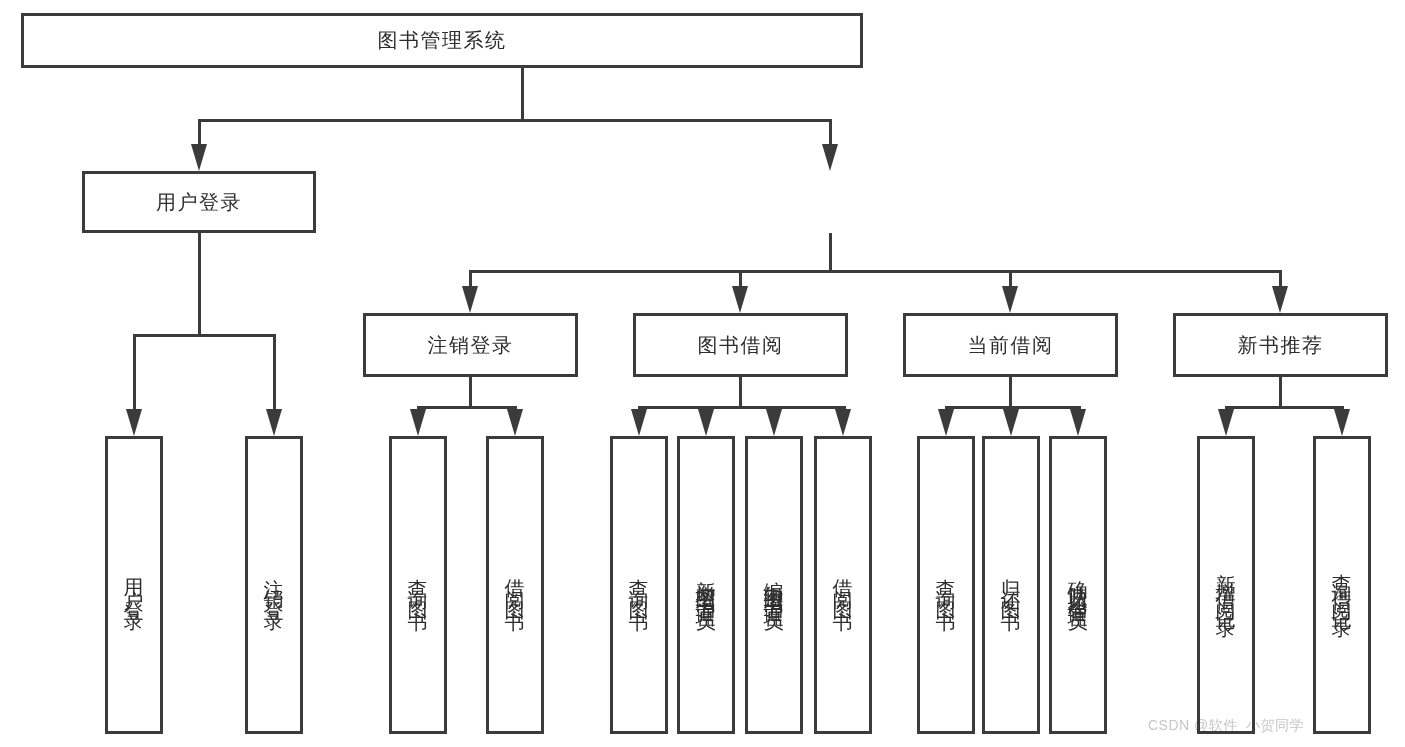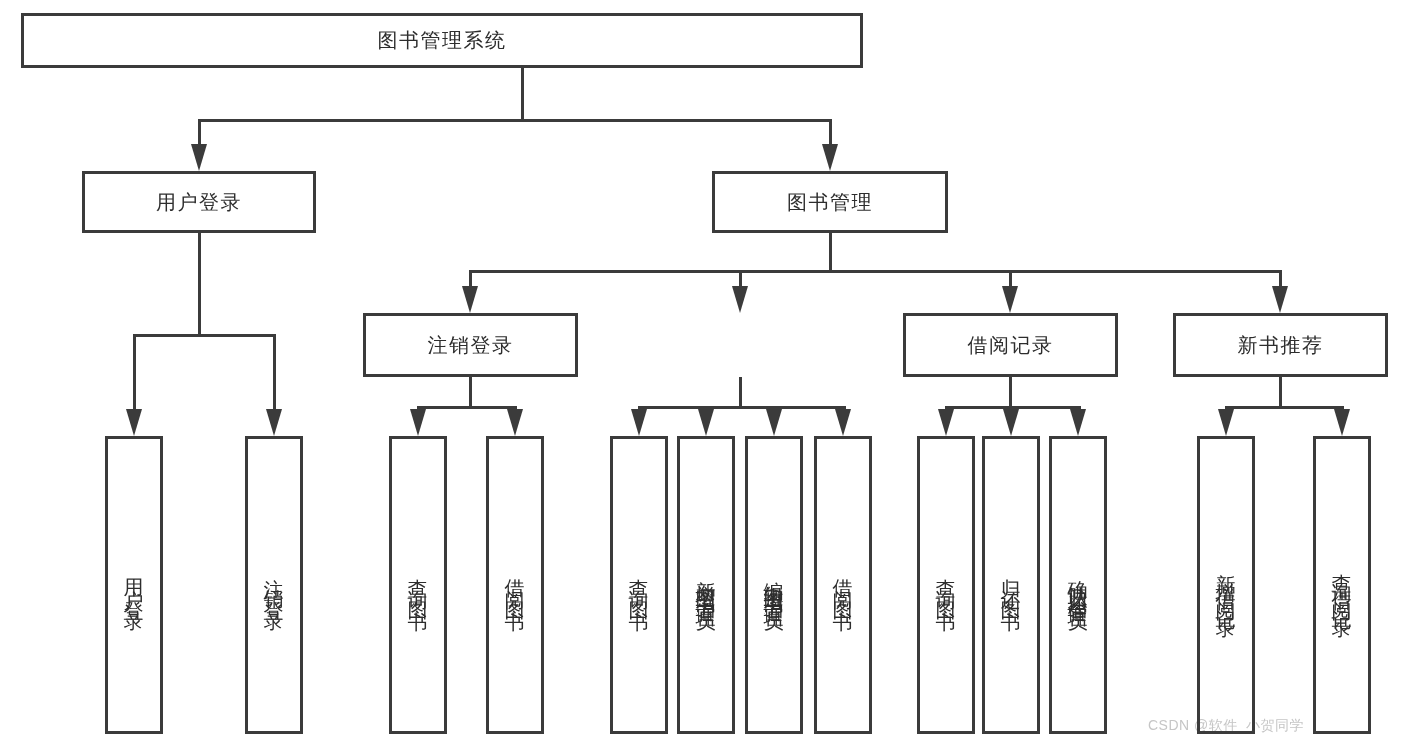--- a/index.html
+++ b/index.html
@@ -95,29 +95,29 @@
   <div class="arrow" style="left:1218px;top:409px"></div>
   <div class="arrow" style="left:1334px;top:409px"></div>
 
   <div class="box hbox" style="left:21px;top:13px;width:842px;height:55px">
     <span>图书管理系统</span>
   </div>
 
   <div class="box hbox" style="left:82px;top:171px;width:234px;height:62px">
     <span>用户登录</span>
   </div>
-  <div class="box hbox" style="left:712px;top:171px;width:236px;height:62px">
-    <span>图书管理</span>
-  </div>
 
   <div class="box hbox" style="left:363px;top:313px;width:215px;height:64px">
     <span>注销登录</span>
   </div>
+  <div class="box hbox" style="left:633px;top:313px;width:215px;height:64px">
+    <span>图书借阅</span>
+  </div>
   <div class="box hbox" style="left:903px;top:313px;width:215px;height:64px">
-    <span>借阅记录</span>
+    <span>当前借阅</span>
   </div>
   <div class="box hbox" style="left:1173px;top:313px;width:215px;height:64px">
     <span>新书推荐</span>
   </div>
 
   <div class="box leaf" style="left:105px;top:436px;width:58px;height:298px">
     <span>用户登录</span>
   </div>
   <div class="box leaf" style="left:245px;top:436px;width:58px;height:298px">
     <span>注销登录</span>

